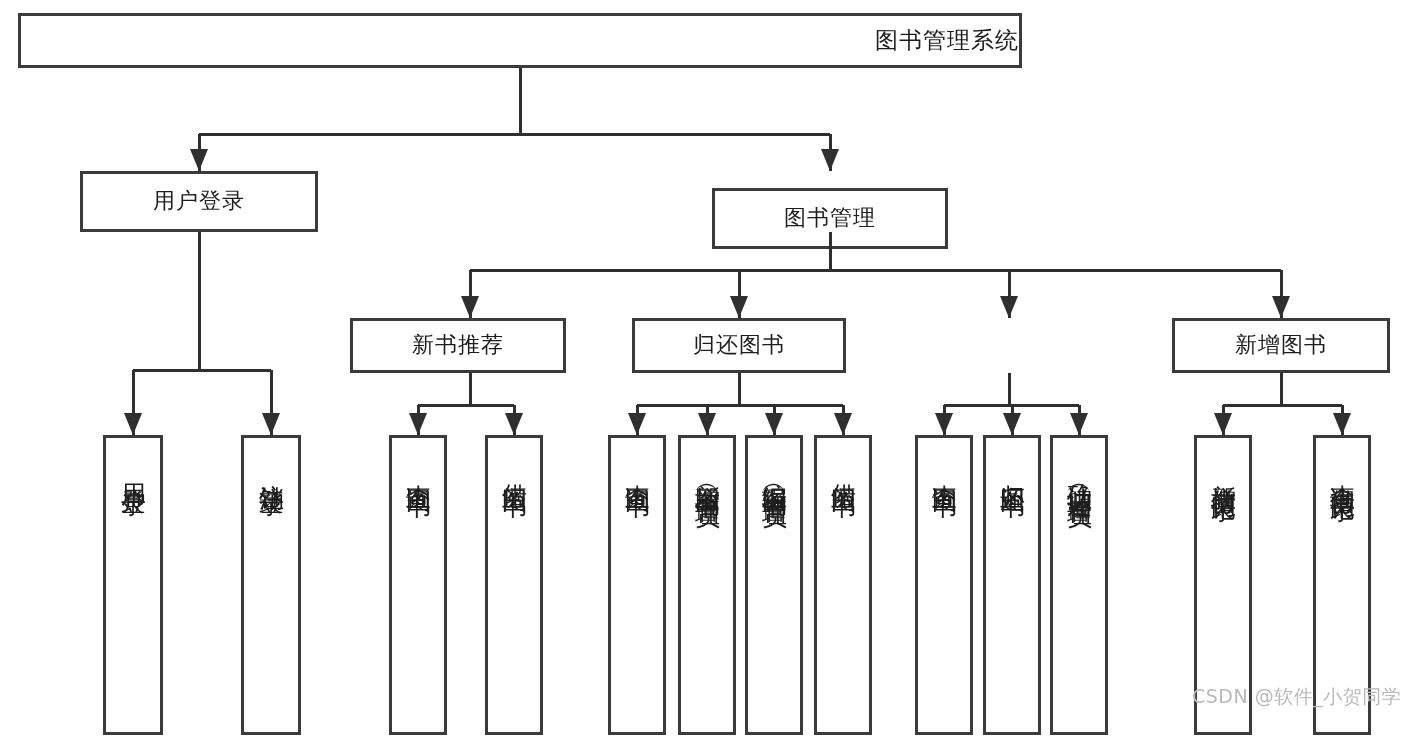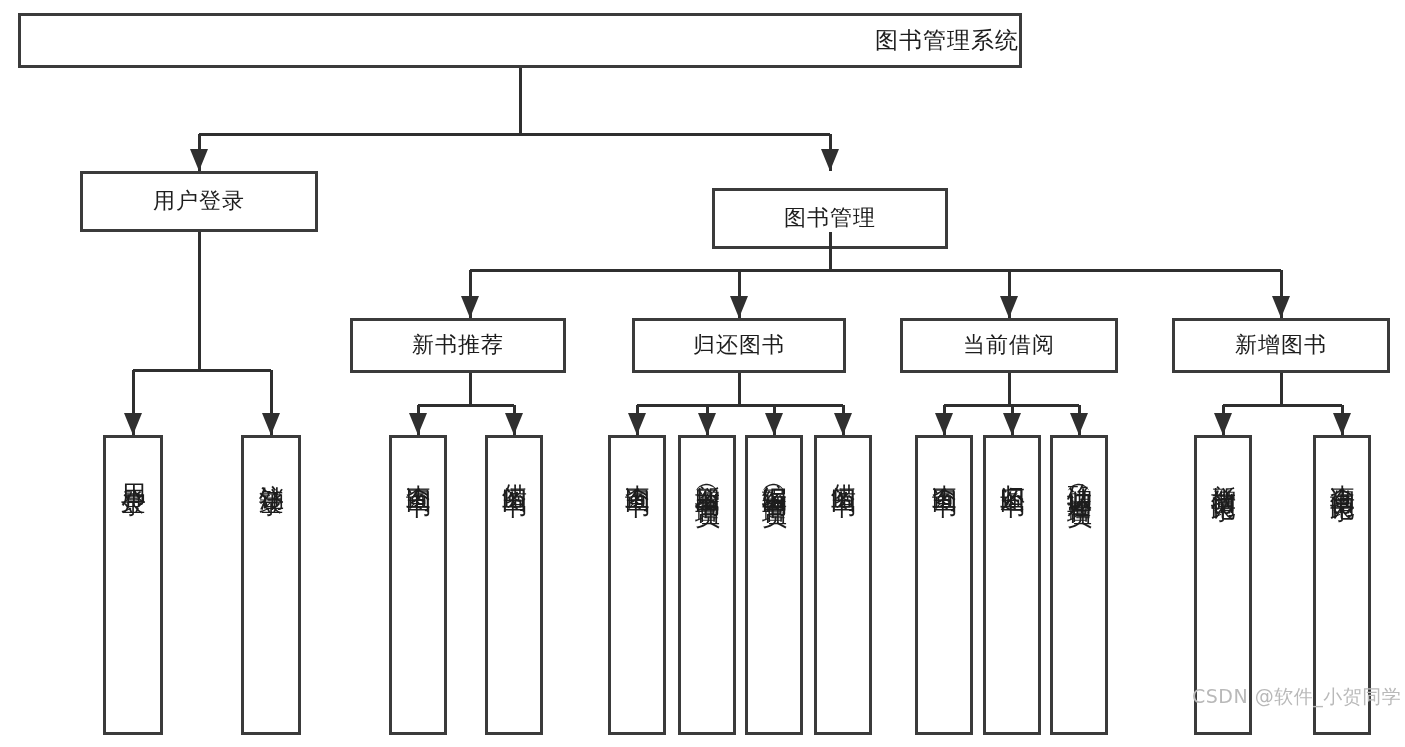--- a/index.html
+++ b/index.html
@@ -88,23 +88,20 @@
       <span class="lbl">用户登录</span>
     </div>
     <div class="node h" style="left: 712px; top: 188px; width: 236px; height: 61px;">
       <span class="lbl">图书管理</span>
     </div>
     <div class="node h" style="left: 350px; top: 318px; width: 216px; height: 55px;">
       <span class="lbl">新书推荐</span>
     </div>
     <div class="node h" style="left: 632px; top: 318px; width: 214px; height: 55px;">
       <span class="lbl">归还图书</span>
-    </div>
-    <div class="node h" style="left: 900px; top: 318px; width: 218px; height: 55px;">
-      <span class="lbl">当前借阅</span>
     </div>
     <div class="node h" style="left: 1172px; top: 318px; width: 218px; height: 55px;">
       <span class="lbl">新增图书</span>
     </div>
     <div class="node v" style="left: 103px; top: 435px; width: 60px; height: 300px;">
       <span class="lbl">用户登录</span>
     </div>
     <div class="node v" style="left: 241px; top: 435px; width: 60px; height: 300px;">
       <span class="lbl">注销登录</span>
     </div>

